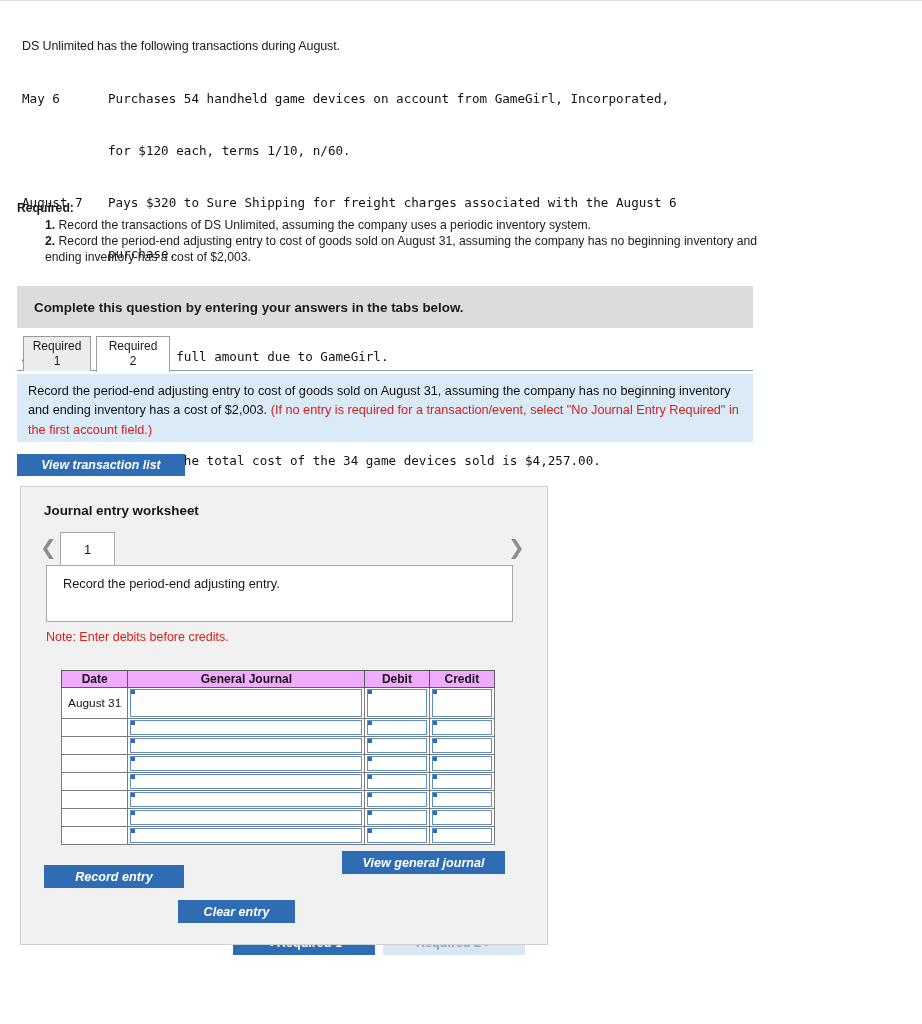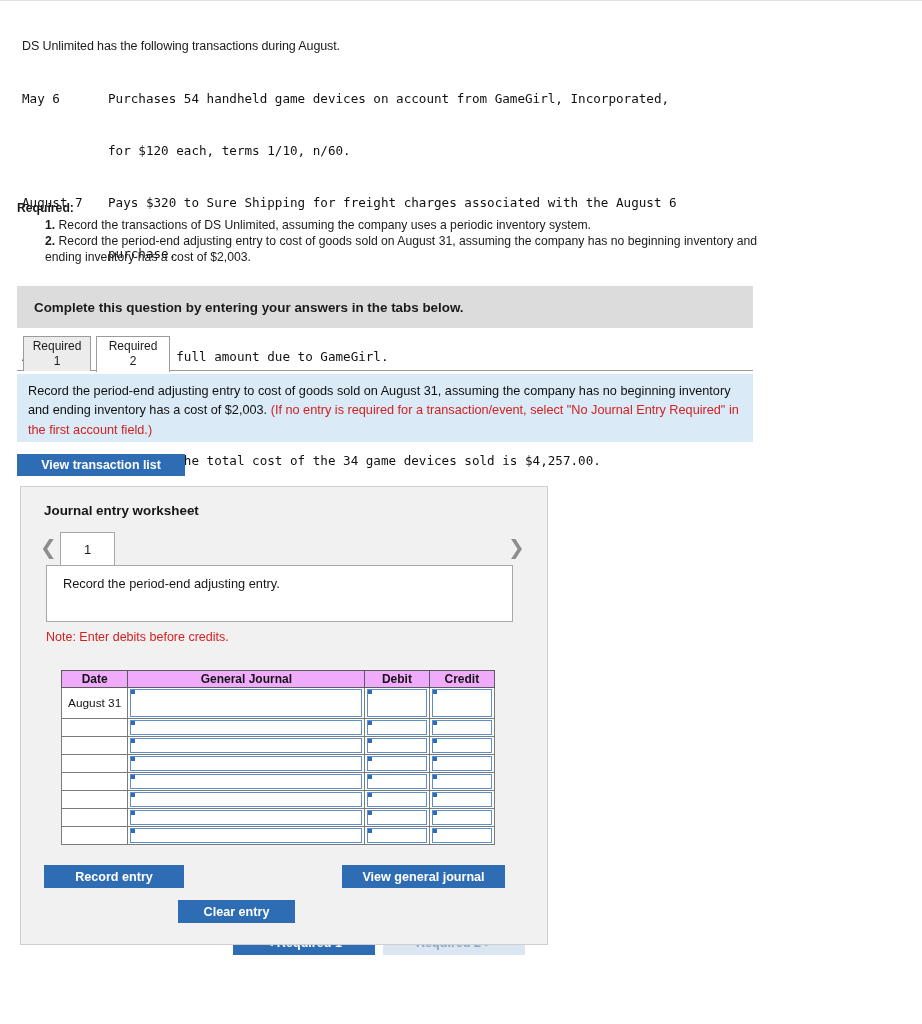--- a/index.html
+++ b/index.html
@@ -122,20 +122,21 @@
   .btn {
     display: inline-flex;
     align-items: center;
     justify-content: center;
     background: #2e6db4;
     color: #ffffff;
     font-weight: bold;
     border: none;
     cursor: pointer;
     font-family: "Liberation Sans", sans-serif;
+    font-style: italic;
   }
   #view-txn-list {
     position: absolute;
     left: 17px; top: 453px;
     width: 168px; height: 22px;
     font-size: 12.4px;
   }
 
   
   .worksheet {
@@ -253,21 +254,21 @@
 
   
   #record-entry {
     position: absolute;
     left: 23px; top: 378px;
     width: 140px; height: 23px;
     font-size: 12.6px;
   }
   #view-general-journal {
     position: absolute;
-    left: 321px; top: 378px;
+    left: 321px; top: 364px;
     width: 163px; height: 23px;
     font-size: 12.6px;
   }
   #clear-entry {
     position: absolute;
     left: 157px; top: 413px;
     width: 117px; height: 23px;
     font-size: 12.6px;
   }
 

